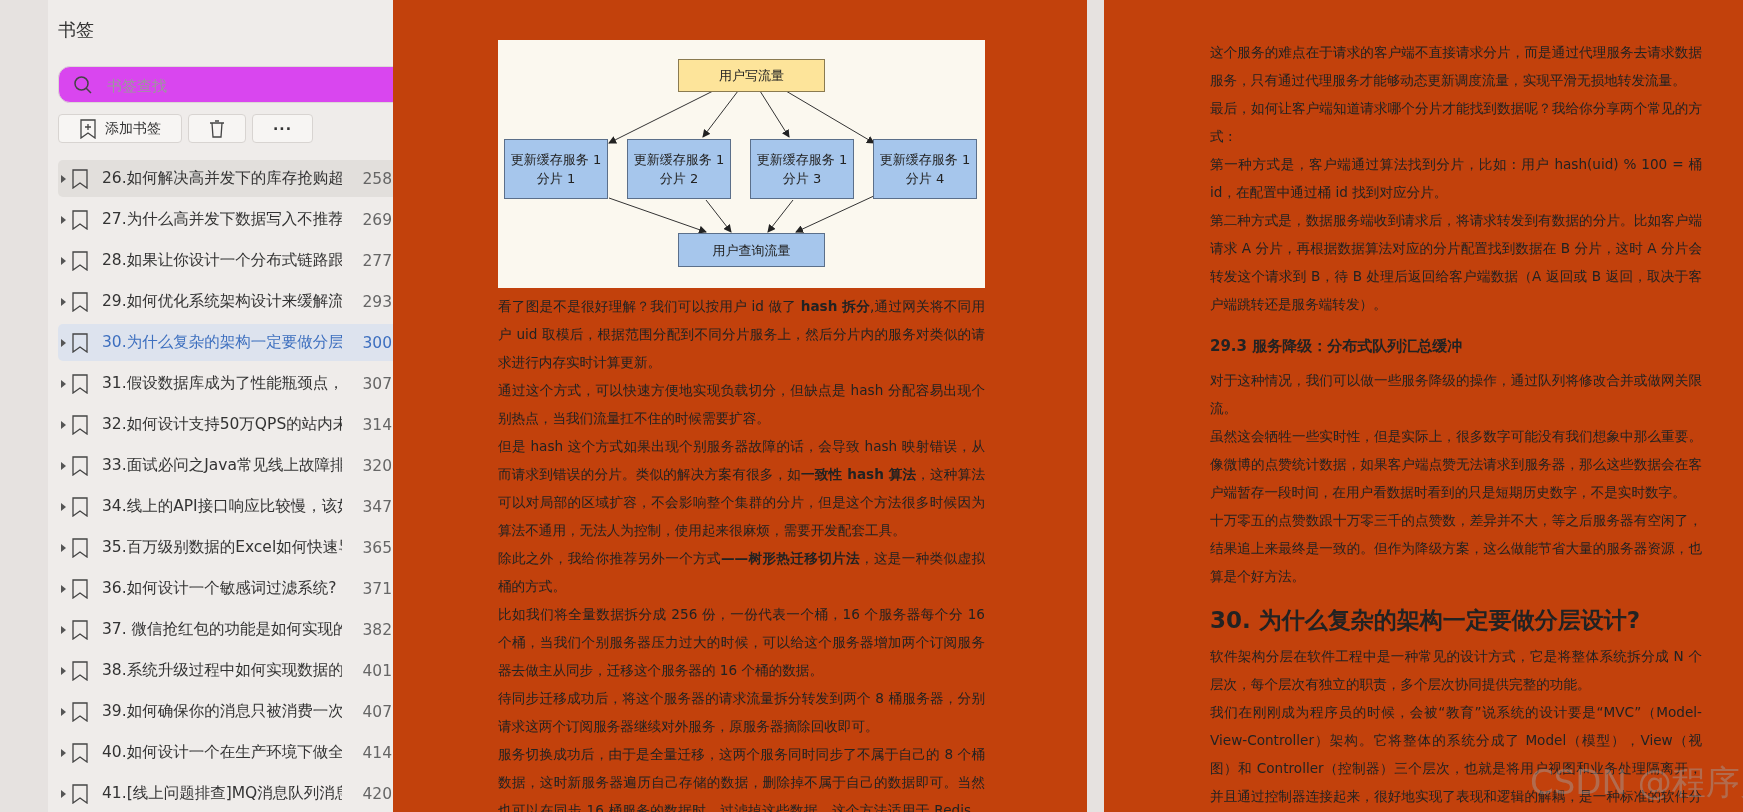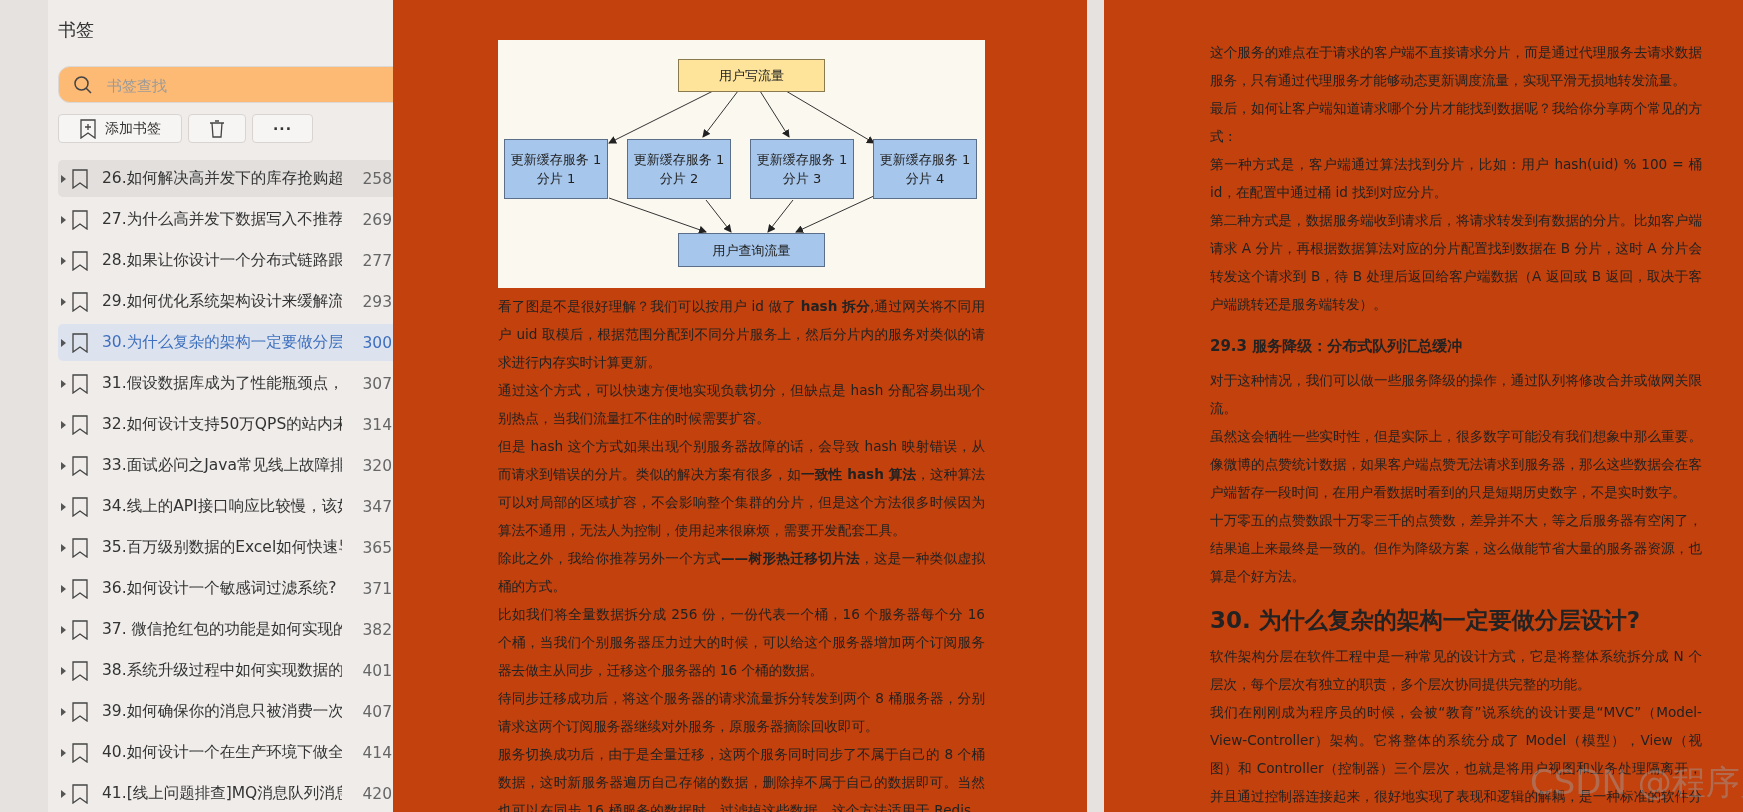--- a/index.html
+++ b/index.html
@@ -1,21 +1,21 @@
 <!DOCTYPE html>
 <html><head>
 <meta charset="utf-8">
 <style>
   html, body { margin:0; padding:0; }
   body { width:1743px; height:812px; overflow:hidden; position:relative; background:#e6e2e0; font-family:"DejaVu Sans","Liberation Sans",sans-serif; color:#222; }
   
   .sidebar { position:absolute; left:0; top:0; width:385px; height:812px; background:#efecea; border-right:6px solid #0f172a;margin-left:48px; }
   .sb-title { position:absolute; left:10px; top:18px; font-size:18px; color:#333; }
   .sb-close { position:absolute; left:344px; top:19px; width:22px; height:22px; cursor:pointer; }
-  .sb-search { position:absolute; left:10px; top:66px; width:358px; height:37px; background:#fdba74; border:1px solid #dcd8d5; border-radius:12px; box-sizing:border-box; }
+  .sb-search { position:absolute; left:10px; top:66px; width:358px; height:37px; background:#d946ef; border:1px solid #dcd8d5; border-radius:12px; box-sizing:border-box; }
   .sb-search svg { position:absolute; left:14px; top:8px; }
   .sb-search input { position:absolute; left:46px; top:6px; width:290px; height:24px; border:none; outline:none; font-size:15px; color:#333; background:transparent; font-family:"DejaVu Sans","Liberation Sans",sans-serif; }
   .sb-search input::placeholder { color:#9a9a9a; }
   .sb-btns { position:absolute; left:10px; top:114px; height:29px; display:flex; gap:6px; }
   .sb-btn { height:29px; border:1px solid #d8d4d1; background:#f7f5f3; border-radius:4px; box-sizing:border-box; display:flex; align-items:center; padding:0 20px; font-size:14px; color:#333; cursor:pointer; }
   .sb-btn .lbl { margin-left:8px; }
   .sb-list { position:absolute; left:10px; top:160px; width:342px; }
   .sb-item { position:relative; height:37px; margin-bottom:4px; border-radius:5px; display:flex; align-items:center; cursor:pointer; }
   .sb-item.hover { background:#e2dfdc; }
   .sb-item.active { background:#dde3ee; }

